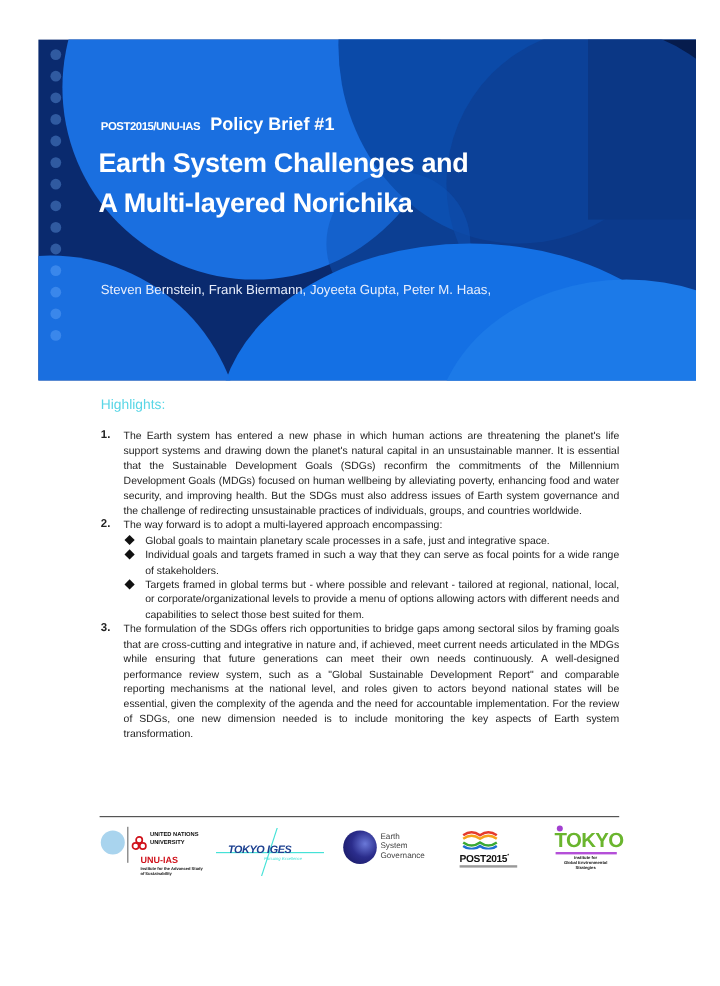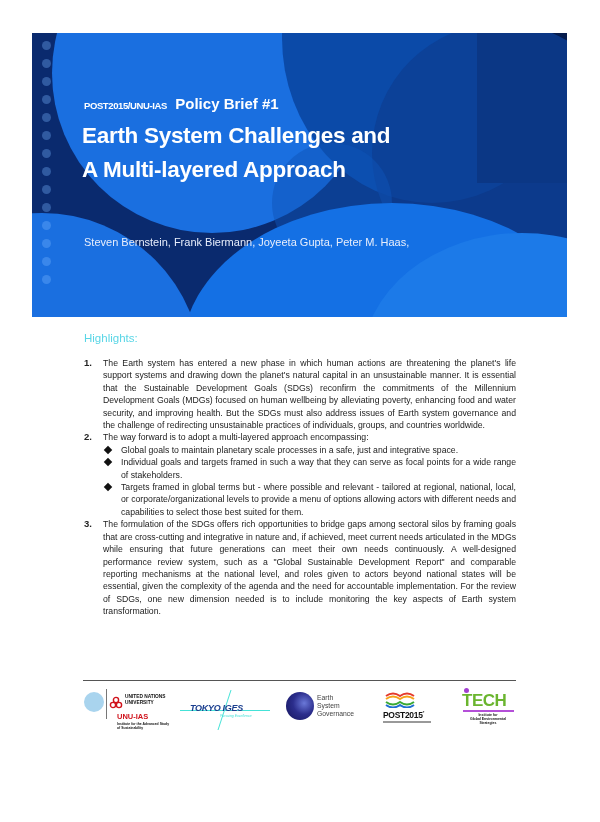--- a/index.html
+++ b/index.html
@@ -1,20 +1,20 @@
 <!DOCTYPE html>
 <html><head>
 <meta charset="utf-8">
 <style>
   html, body { margin: 0; padding: 0; background: #ffffff; }
   body { width: 600px; height: 822px; position: relative; overflow: hidden; font-family: "Liberation Sans", sans-serif; }
 
   .banner {
     position: absolute; left: 32px; top: 33px; width: 535px; height: 284px;
-    overflow: hidden; background: #0a2a6e;
+    overflow: hidden; background: #0a2a6e; padding-left: 13px;
   }
   .circle { position: absolute; border-radius: 50%; }
   .c1 { left: 20px; top: -120px; width: 320px; height: 320px; background: #1a6fe0; }
   .c2 { left: 250px; top: -160px; width: 300px; height: 330px; background: #0b4aa8; }
   .c3 { left: 340px; top: -10px; width: 260px; height: 260px; background: #0d3f94; opacity: .8; }
   .c4 { left: 150px; top: 170px; width: 420px; height: 300px; background: #1470e4; }
   .c5 { left: -150px; top: 180px; width: 320px; height: 320px; background: #1a6fe0; }
   .c6 { left: 330px; top: 200px; width: 320px; height: 260px; background: #1c7ae8; }
   .c7 { left: 240px; top: 110px; width: 120px; height: 120px; background: #0d53b8; opacity: .5; }
   .dark-veil { position: absolute; right: 0; top: 0; width: 90px; height: 150px; background: #061c4d; }
@@ -98,21 +98,21 @@
       <span></span>
   </div>
 
   <div class="banner-text">
     <div class="series">
       <span class="series-prefix">POST2015/UNU-IAS</span>
       <span class="series-title">Policy Brief #1</span>
     </div>
     <div class="title">
       <div>Earth System Challenges and</div>
-      <div>A Multi-layered Approach</div>
+      <div>A Multi-layered Norichika</div>
     </div>
     <div class="authors">
       <div>Steven Bernstein, Frank Biermann, Joyeeta Gupta, Peter M. Haas,</div>
     </div>
   </div>
 </div>
 
 <div class="highlights-heading">Highlights:</div>
 
 <div class="hl-list">
@@ -184,20 +184,20 @@
     <path d="M2 7 Q9 2 16 7 Q23 2 30 7" stroke="#f6a21a" stroke-width="2" fill="none"></path>
     <path d="M2 10 Q9 15 16 10 Q23 15 30 10" stroke="#3aa935" stroke-width="2" fill="none"></path>
     <path d="M2 13 Q9 18 16 13 Q23 18 30 13" stroke="#1f6fd1" stroke-width="2" fill="none"></path>
   </svg>
   <div class="logo post-text">
     <span>POST2015</span><sup>*</sup>
   </div>
   <div class="logo post-sub"></div>
 
   <div class="logo iges-dot"></div>
-  <div class="logo iges-text">TECH</div>
+  <div class="logo iges-text">TOKYO</div>
   <div class="logo iges-bar"></div>
   <div class="logo iges-sub">
     <div>Institute for</div>
     <div>Global Environmental</div>
     <div>Strategies</div>
   </div>
 </div>
 
 </body></html>

